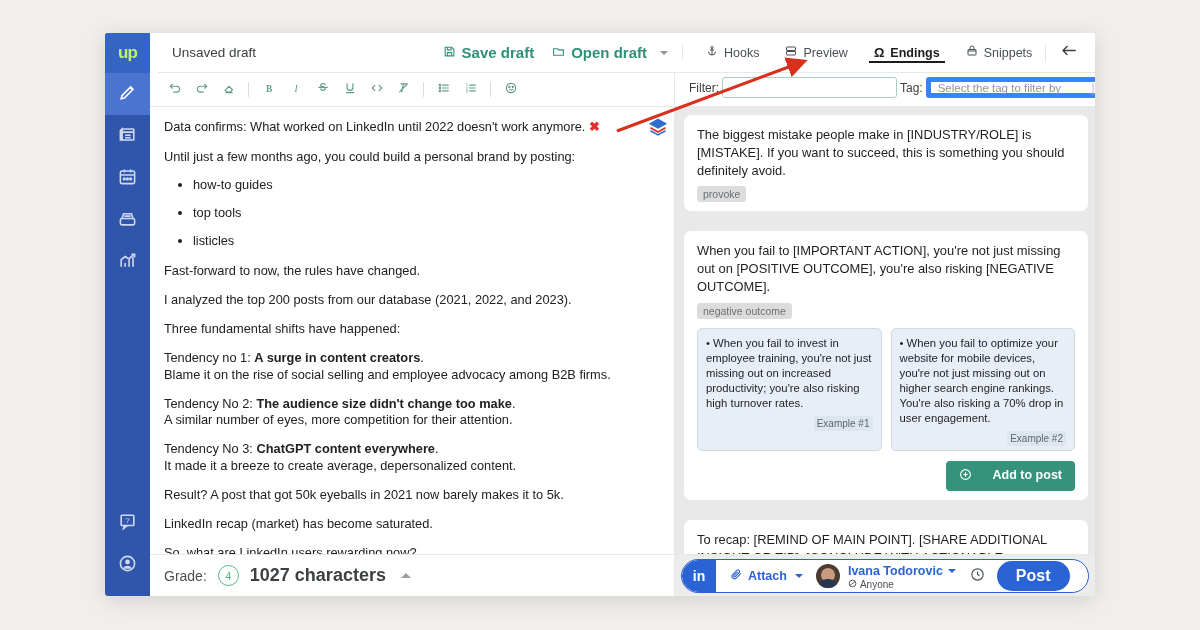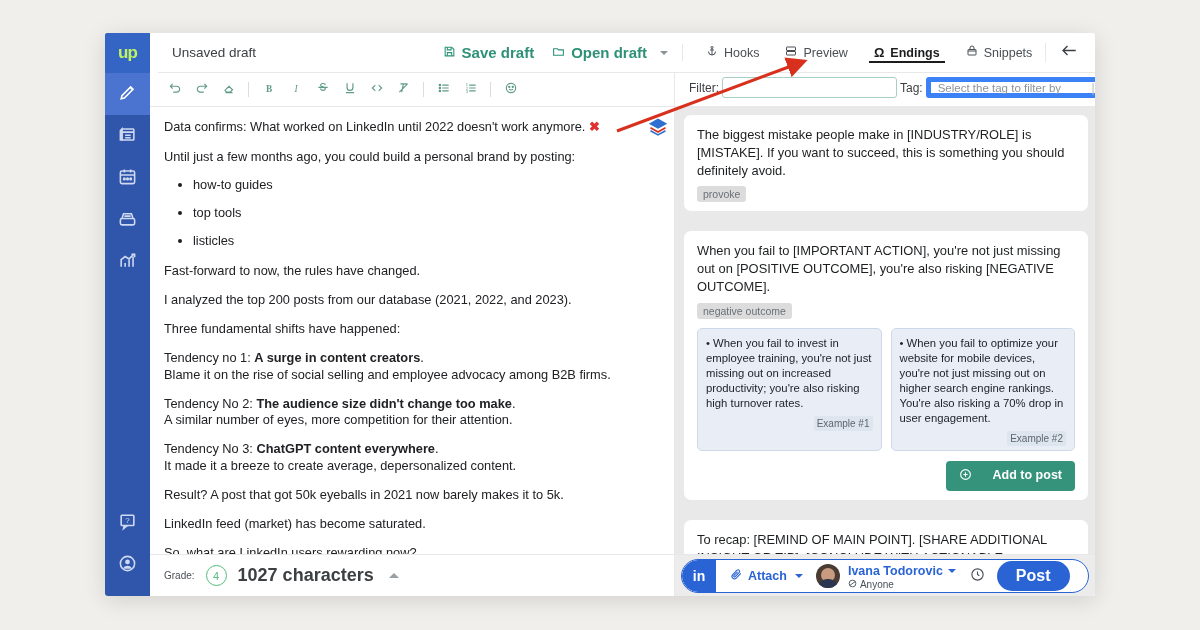--- a/index.html
+++ b/index.html
@@ -195,21 +195,21 @@
   
   .footer {
     height: 42px; flex: 0 0 42px;
     display: flex; align-items: stretch;
     border-top: 1px solid #e8e8e8; background: #fff;
   }
   .grade-area {
     flex: 0 0 525px; display: flex; align-items: center;
     gap: 11px; padding-left: 14px; border-right: 1px solid #e8e8e8;
   }
-  .grade-label { font-size: 10px; color: #4a4f54; }
+  .grade-label { font-size: 14px; color: #4a4f54; }
   .grade-circle {
     width: 21px; height: 21px; border-radius: 50%;
     border: 1.6px solid #55bb7e; color: #55bb7e;
     font-size: 11px; display: flex; align-items: center; justify-content: center;
   }
   .charcount { font-size: 18px; color: #3c4043; font-weight: bold; }
   .up-caret {
     width: 0; height: 0;
     border-left: 5px solid transparent; border-right: 5px solid transparent;
     border-bottom: 5px solid #9aa0a6; margin-left: 4px;
@@ -545,21 +545,21 @@
           <p>Blame it on the rise of social selling and employee advocacy among B2B firms.</p>
           <p class="tight">
             <span>Tendency No 2: </span><b>The audience size didn't change too make</b><span>.</span>
           </p>
           <p>A similar number of eyes, more competition for their attention.</p>
           <p class="tight">
             <span>Tendency No 3: </span><b>ChatGPT content everywhere</b><span>.</span>
           </p>
           <p>It made it a breeze to create average, depersonalized content.</p>
           <p>Result? A post that got 50k eyeballs in 2021 now barely makes it to 5k.</p>
-          <p>LinkedIn feed (market) has become saturated.</p>
+          <p>LinkedIn recap (market) has become saturated.</p>
           <p>So, what are LinkedIn users rewarding now?</p>
         </div>
         <span class="layers-icon">
           <svg viewBox="0 0 24 24" fill="none" stroke="currentColor" stroke-width="2">
             <path d="M12 3l9 5-9 5-9-5 9-5z" fill="#2f6fd0"></path>
             <path d="M3 13l9 5 9-5" stroke="#d8301d"></path>
             <path d="M3 16.5l9 5 9-5"></path>
           </svg>
         </span>
       </div>

